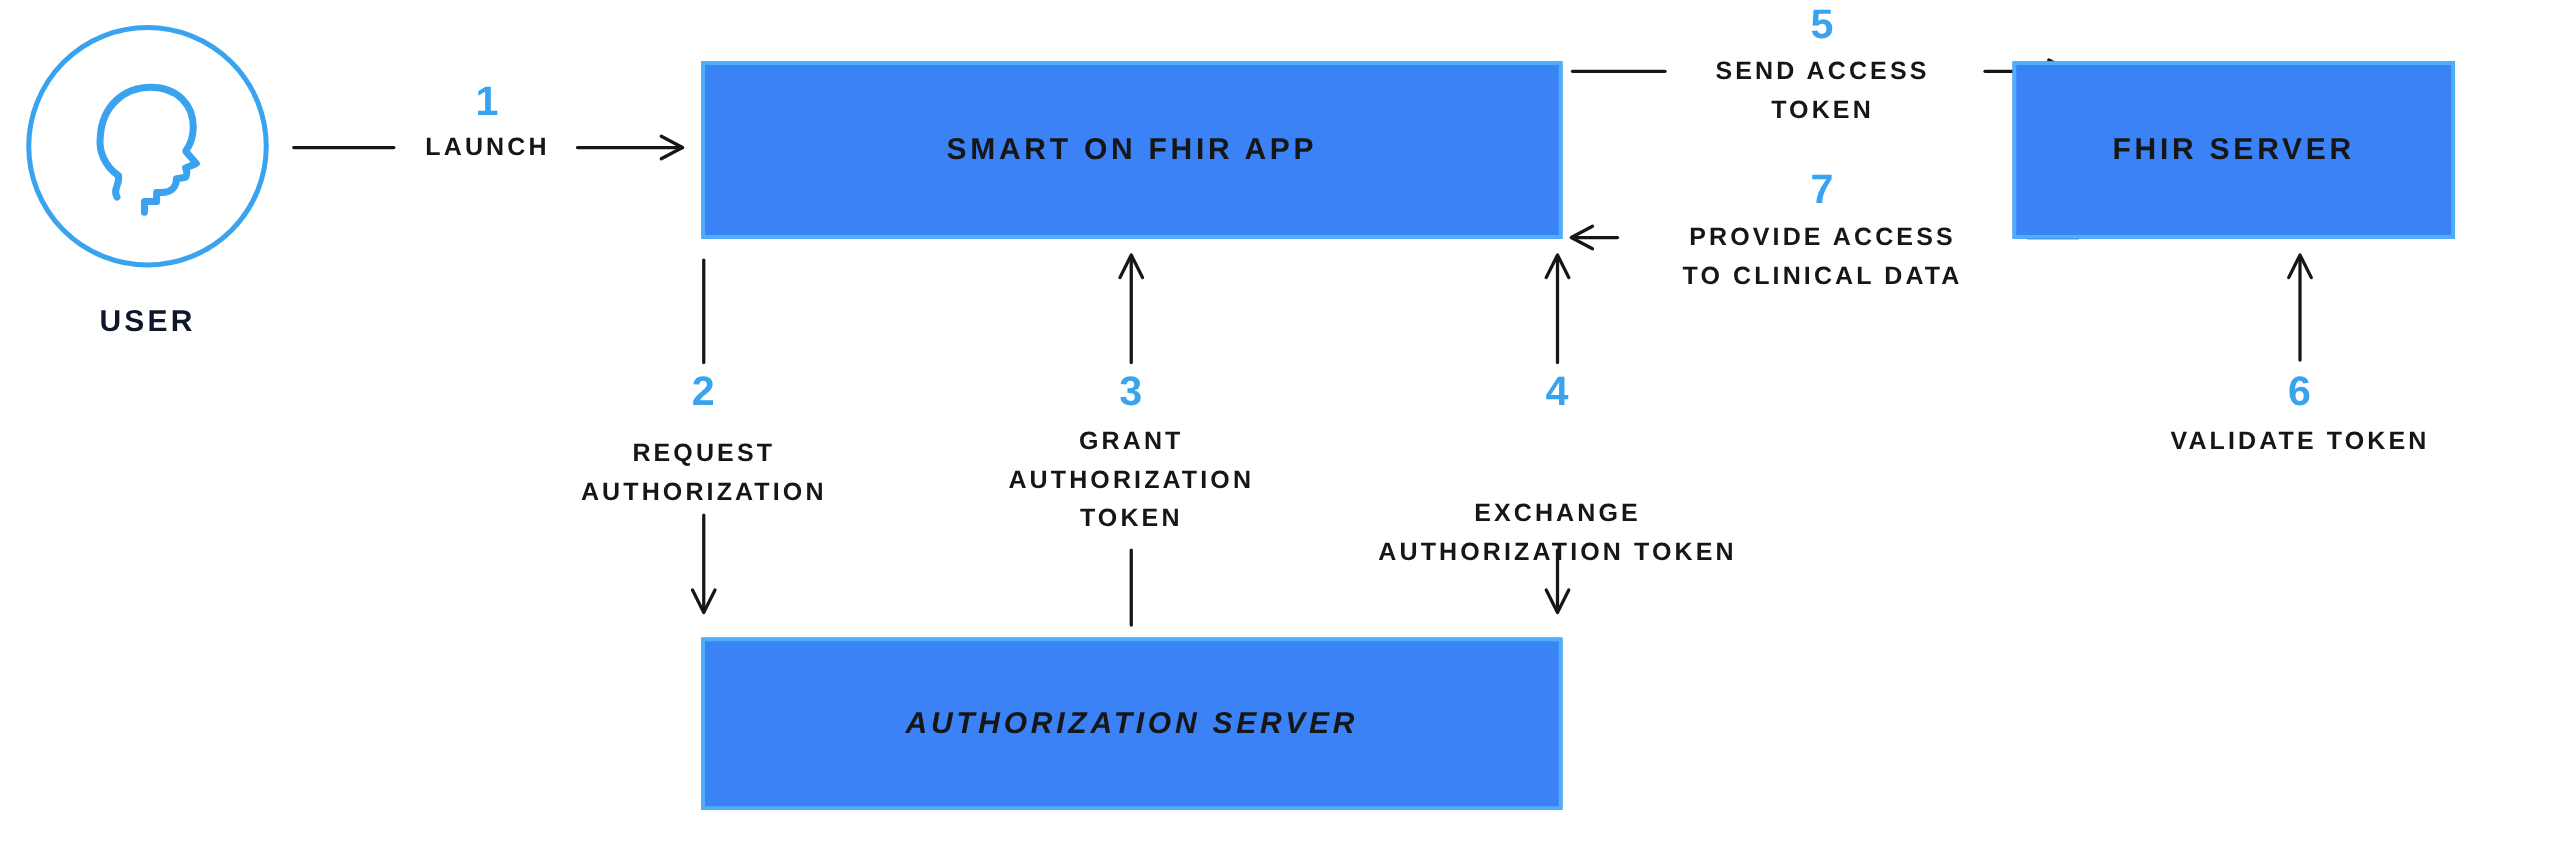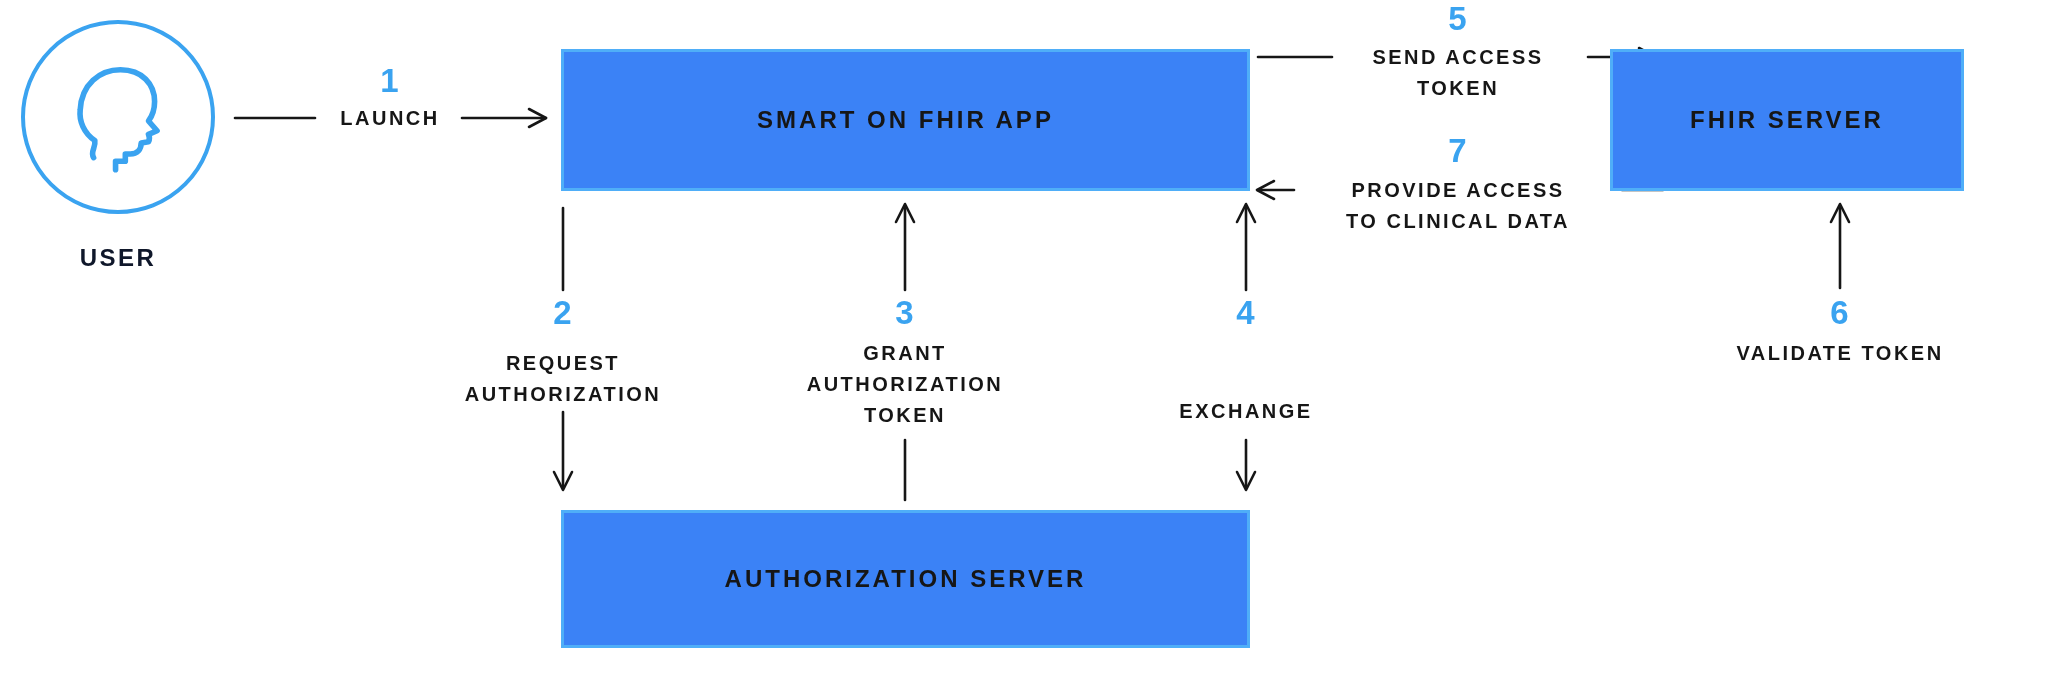--- a/index.html
+++ b/index.html
@@ -107,21 +107,21 @@
     </svg>
   </div>
   <div class="free-label" style="left:118px;top:242px;">USER</div>
 
   <div class="node" style="left:561px;top:49px;width:689px;height:142px;">
     <div class="node-title">SMART ON FHIR APP</div>
   </div>
   <div class="node" style="left:1610px;top:49px;width:354px;height:142px;">
     <div class="node-title">FHIR SERVER</div>
   </div>
-  <div class="node" style="left:561px;top:510px;width:689px;height:138px;">
+  <div class="node" style="left:561px;top:510px;width:689px;height:138px;font-style:italic;">
     <div class="node-title">AUTHORIZATION SERVER</div>
   </div>
 
   <div class="step-num" style="left:390px;top:62px;">1</div>
   <div class="step-label" style="left:390px;top:103px;">
     <div>LAUNCH</div>
   </div>
 
   <div class="step-num" style="left:563px;top:294px;">2</div>
   <div class="step-label" style="left:563px;top:348px;">
@@ -132,20 +132,21 @@
   <div class="step-num" style="left:905px;top:294px;">3</div>
   <div class="step-label" style="left:905px;top:338px;">
     <div>GRANT</div>
     <div>AUTHORIZATION</div>
     <div>TOKEN</div>
   </div>
 
   <div class="step-num" style="left:1246px;top:294px;">4</div>
   <div class="step-label" style="left:1246px;top:356px;margin-top:40px;">
     <div>EXCHANGE</div>
+    <div>AUTHORIZATION TOKEN</div>
   </div>
 
   <div class="step-num" style="left:1458px;top:0px;">5</div>
   <div class="step-label" style="left:1458px;top:42px;">
     <div>SEND ACCESS</div>
     <div>TOKEN</div>
   </div>
 
   <div class="step-num" style="left:1840px;top:294px;">6</div>
   <div class="step-label" style="left:1840px;top:338px;">

